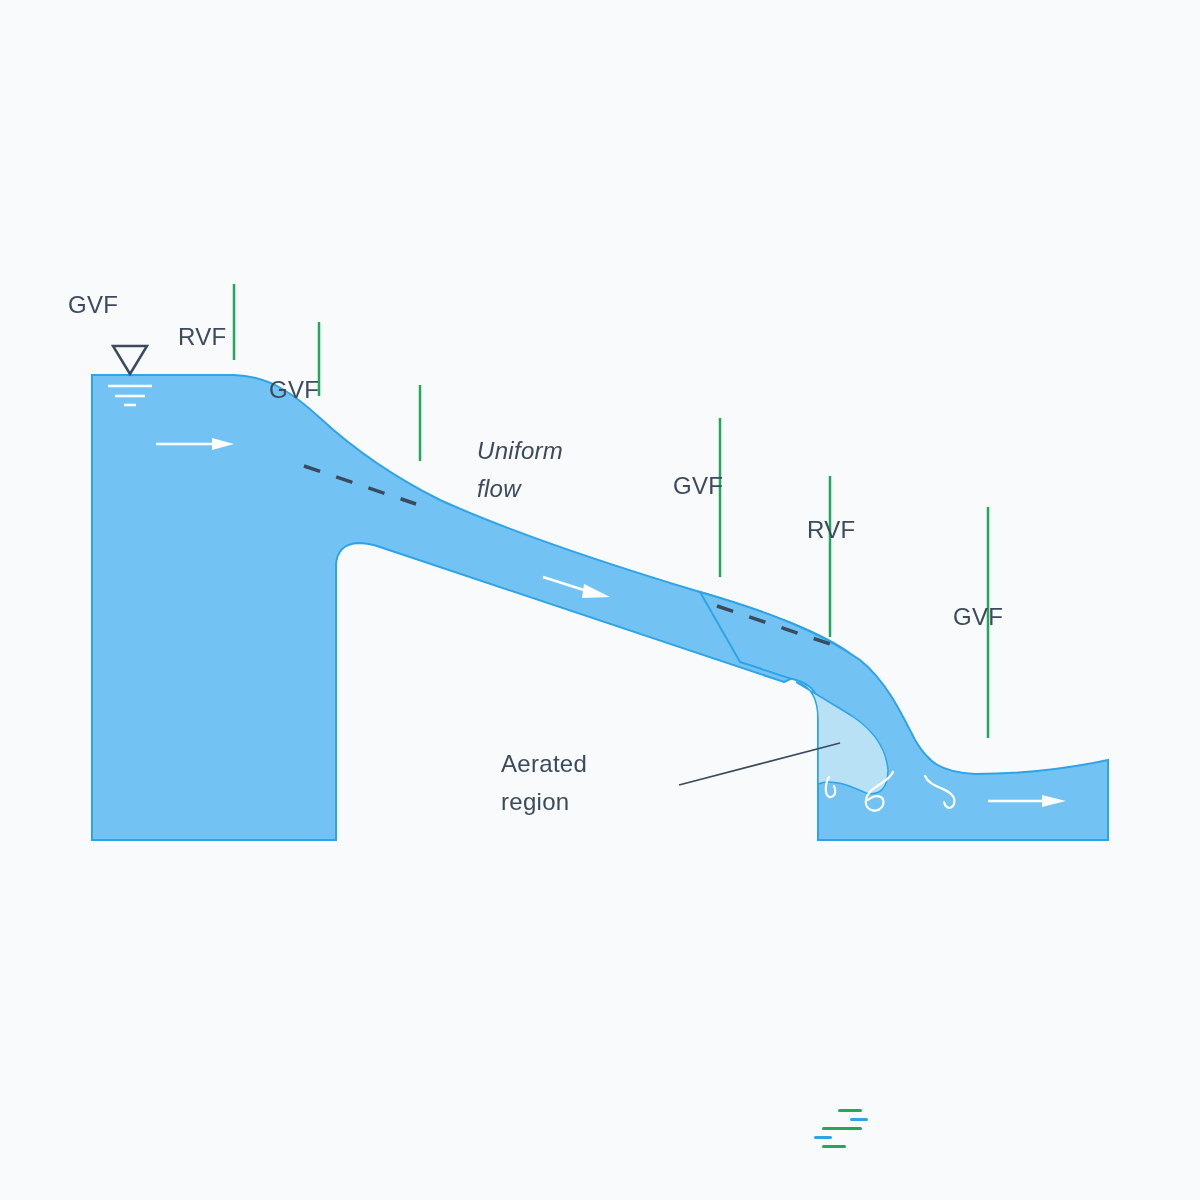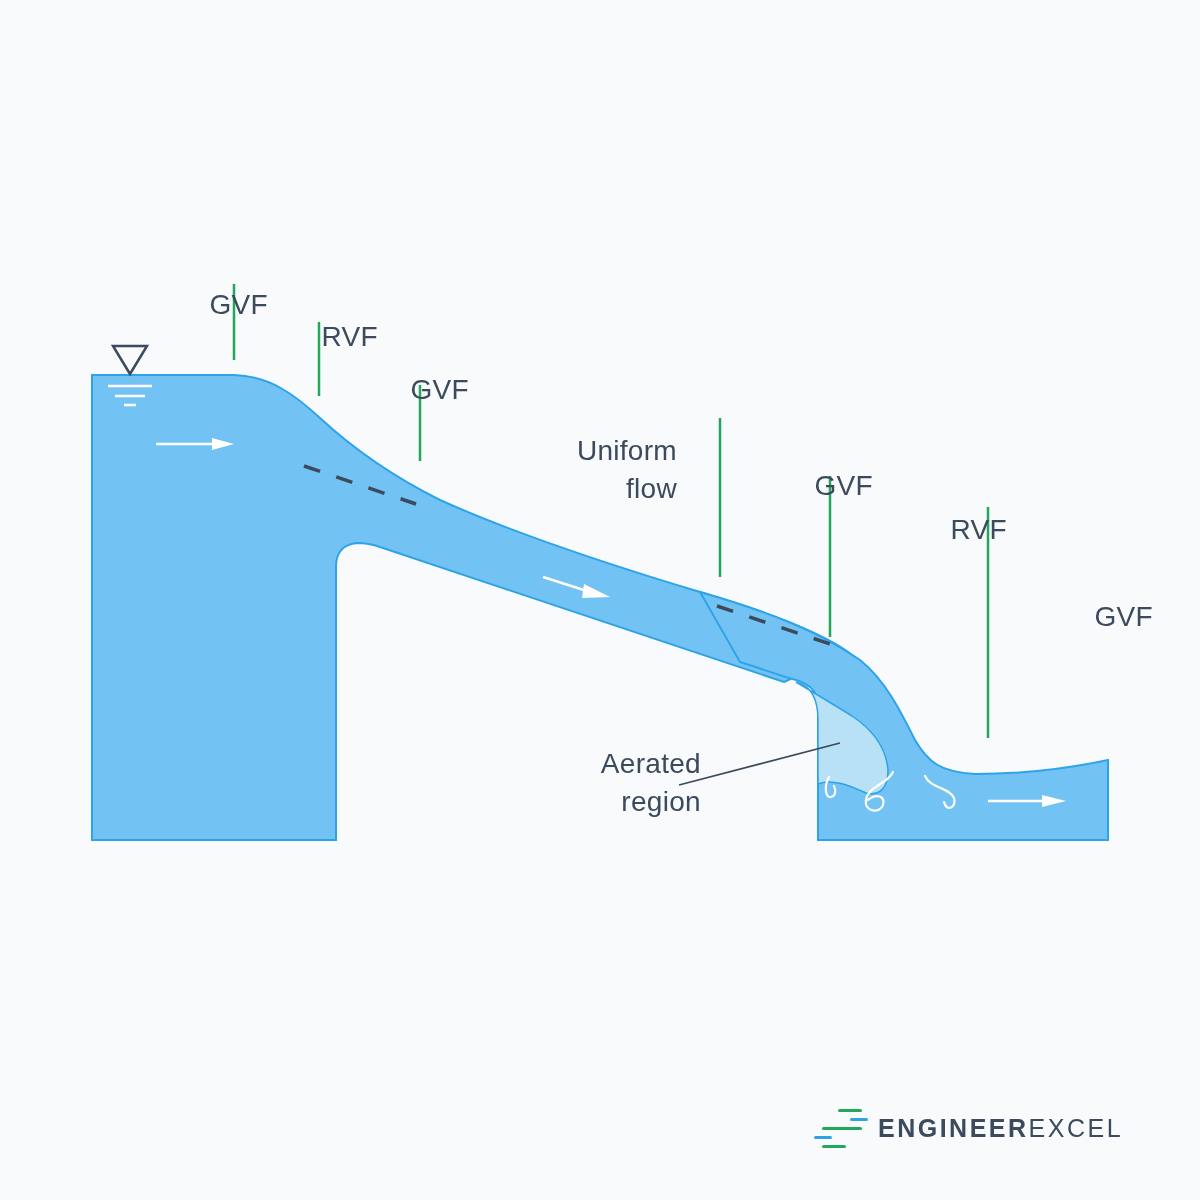--- a/index.html
+++ b/index.html
@@ -3,22 +3,22 @@
 <meta charset="utf-8">
 <style>
   html, body { margin: 0; padding: 0; }
   body {
     width: 1200px; height: 1200px; background: #f8fafc;
     position: relative; overflow: hidden;
     font-family: "Liberation Sans", "DejaVu Sans", sans-serif;
   }
   #diagram { position: absolute; left: 0; top: 0; width: 1200px; height: 1200px; }
   .label {
-    position: absolute; color: #3b4a5c; font-size: 28px; line-height: 38px;
-    text-align: right; white-space: nowrap; letter-spacing: 0.3px;
+    position: absolute; color: #3b4a5c; font-size: 24px; line-height: 38px;
+    text-align: left; white-space: nowrap; letter-spacing: 0.3px;
   }
   .logo {
     position: absolute; left: 806px; top: 1106px; height: 44px;
     display: flex; align-items: center;
   }
   .logo-mark { width: 60px; height: 44px; position: relative; }
   .logo-mark span { position: absolute; height: 3px; border-radius: 2px; }
   .logo-text {
     margin-left: 12px; font-size: 25px; letter-spacing: 2.5px; color: #3b4a5c;
   }
@@ -84,31 +84,28 @@
       <line x1="720" x2="720" y1="418" y2="577" stroke="#22a85a" stroke-width="2.5"></line>
       <line x1="830" x2="830" y1="476" y2="637" stroke="#22a85a" stroke-width="2.5"></line>
       <line x1="988" x2="988" y1="507" y2="738" stroke="#22a85a" stroke-width="2.5"></line>
     </g>
 </svg>
 
 <div id="labels">
     <div class="label" style="top: 286px; left: 68px; width: 200px;">GVF</div>
     <div class="label" style="top: 318px; left: 178px; width: 200px;">RVF</div>
     <div class="label" style="top: 371px; left: 269px; width: 200px;">GVF</div>
-    <div class="label" style="top: 432px; left: 477px; width: 200px;">Uniform<br>flow</div>
+    <div class="label" style="top: 432px; left: 477px; width: 200px; font-style: italic;">Uniform<br>flow</div>
     <div class="label" style="top: 467px; left: 673px; width: 200px;">GVF</div>
     <div class="label" style="top: 511px; left: 807px; width: 200px;">RVF</div>
     <div class="label" style="top: 598px; left: 953px; width: 200px;">GVF</div>
     <div class="label" style="top: 745px; left: 501px; width: 200px;">Aerated<br>region</div>
   </div>
 
 <div class="logo">
   <div class="logo-mark">
     <span style="left:32px; top:3px; width:24px; background:#22a85a;"></span>
     <span style="left:44px; top:12px; width:18px; background:#2ea3e8;"></span>
     <span style="left:16px; top:21px; width:40px; background:#22a85a;"></span>
     <span style="left:8px; top:30px; width:18px; background:#2ea3e8;"></span>
     <span style="left:16px; top:39px; width:24px; background:#22a85a;"></span>
   </div>
-  <div class="logo-text">
-    <b>ENGINEER</b><span class="light">EXCEL</span>
-  </div>
 </div>
 
 </body></html>

